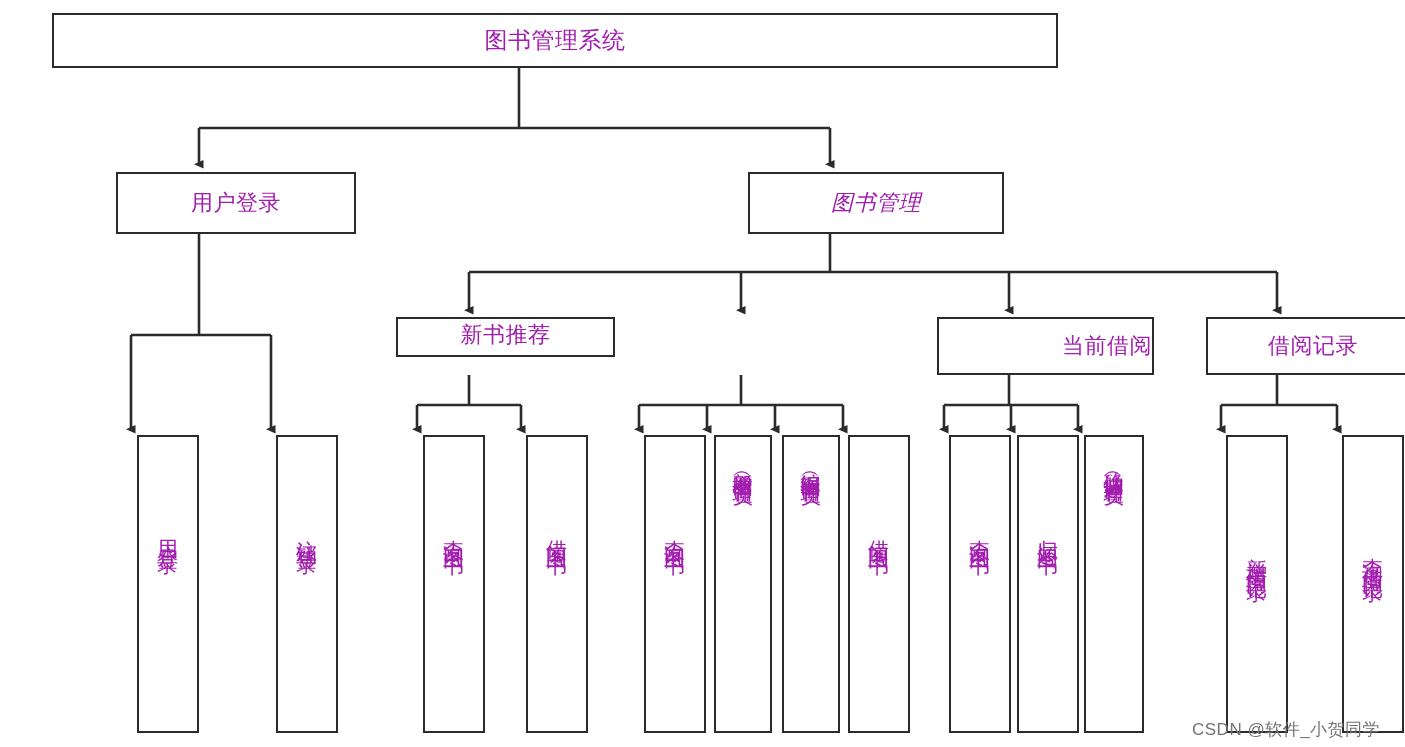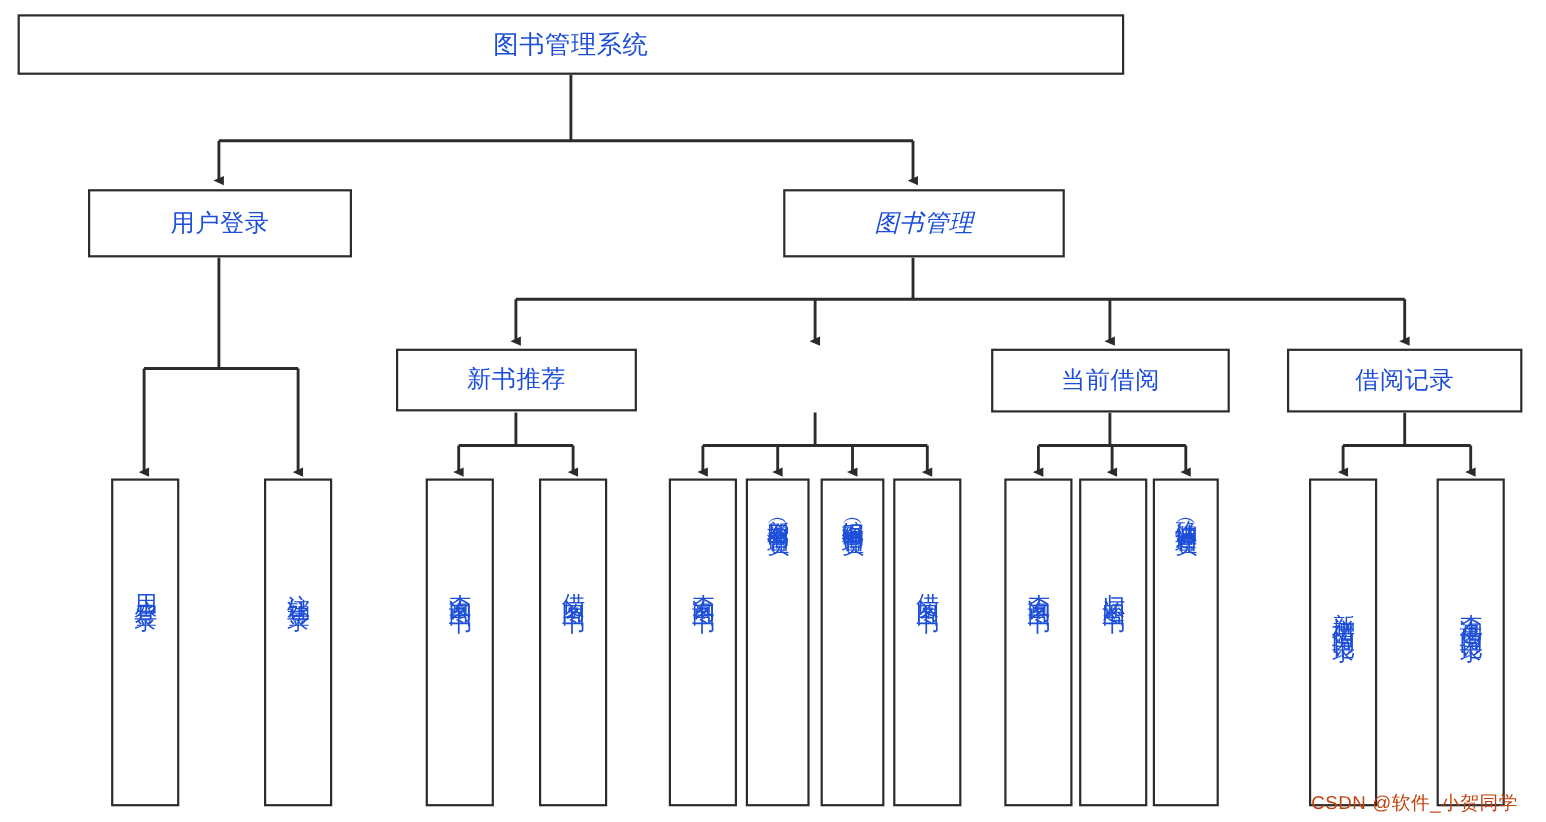--- a/index.html
+++ b/index.html
@@ -27,21 +27,22 @@
     pointer-events: none;
   }
   .node {
     position: absolute;
     box-sizing: border-box;
     background: #ffffff;
     border: 2px solid #2b2b2b;
     display: flex;
     align-items: center;
     justify-content: center;
-    color: #1d4ed8;
+    color: #a21caf;
+    margin-left: 36px;
   }
   .node .label {
     display: block;
     text-align: center;
     line-height: 1.12;
     white-space: pre-wrap;
   }
   
   .node.horiz .label {
     font-size: 22px;
@@ -74,21 +75,21 @@
   .node.vert.high .label {
     margin-top: 12px;
   }
   .node.vert.tight .label {
     letter-spacing: 2px;
     font-size: 20px;
   }
   .watermark {
     position: absolute;
     font-size: 17px;
-    color: #c2410c;
+    color: #737373;
     white-space: nowrap;
     letter-spacing: 0.5px;
   }
 </style>
 </head>
 <body>
 
 <div id="canvas">
 
   <svg id="edges" viewBox="0 0 1405 747" xmlns="http://www.w3.org/2000/svg">
@@ -146,24 +147,24 @@
     <span class="label">图书管理系统</span>
   </div>
 
   <div class="node horiz" style="left:80px; top:172px; width:240px; height:62px;">
     <span class="label">用户登录</span>
   </div>
   <div class="node horiz" style="left:712px; top:172px; width:256px; height:62px;font-style:italic;">
     <span class="label">图书管理</span>
   </div>
 
-  <div class="node horiz" style="left:360px; top:317px; width:219px; height:57px;">
+  <div class="node horiz" style="left:360px; top:317px; width:219px; height:40px;font-family:Liberation Mono, monospace;">
     <span class="label">新书推荐</span>
   </div>
-  <div class="node horiz" style="left:901px; top:317px; width:217px; height:58px;">
+  <div class="node horiz" style="left:901px; top:317px; width:217px; height:58px;justify-content:flex-end;">
     <span class="label">当前借阅</span>
   </div>
   <div class="node horiz" style="left:1170px; top:317px; width:214px; height:58px;align-items:center;">
     <span class="label">借阅记录</span>
   </div>
 
   <div class="node vert mid" style="left:101px; top:435px; width:62px; height:298px;">
     <span class="label">用户登录</span>
   </div>
   <div class="node vert mid" style="left:240px; top:435px; width:62px; height:298px;">

